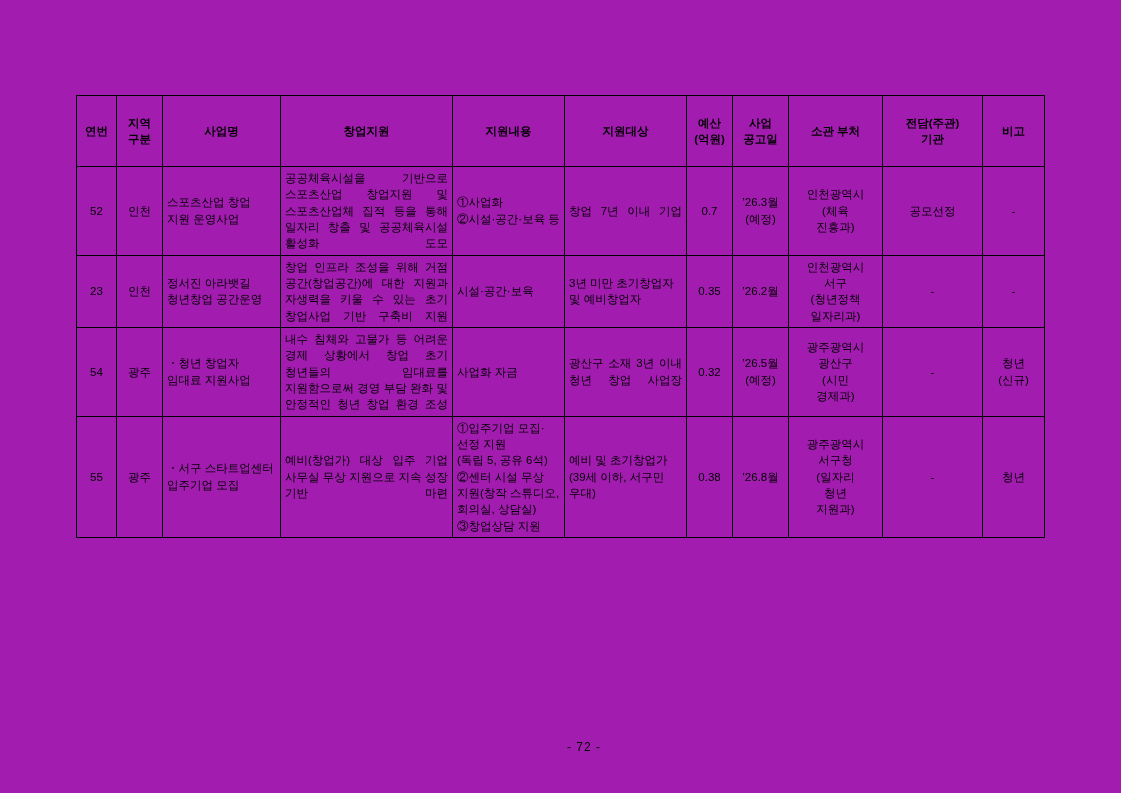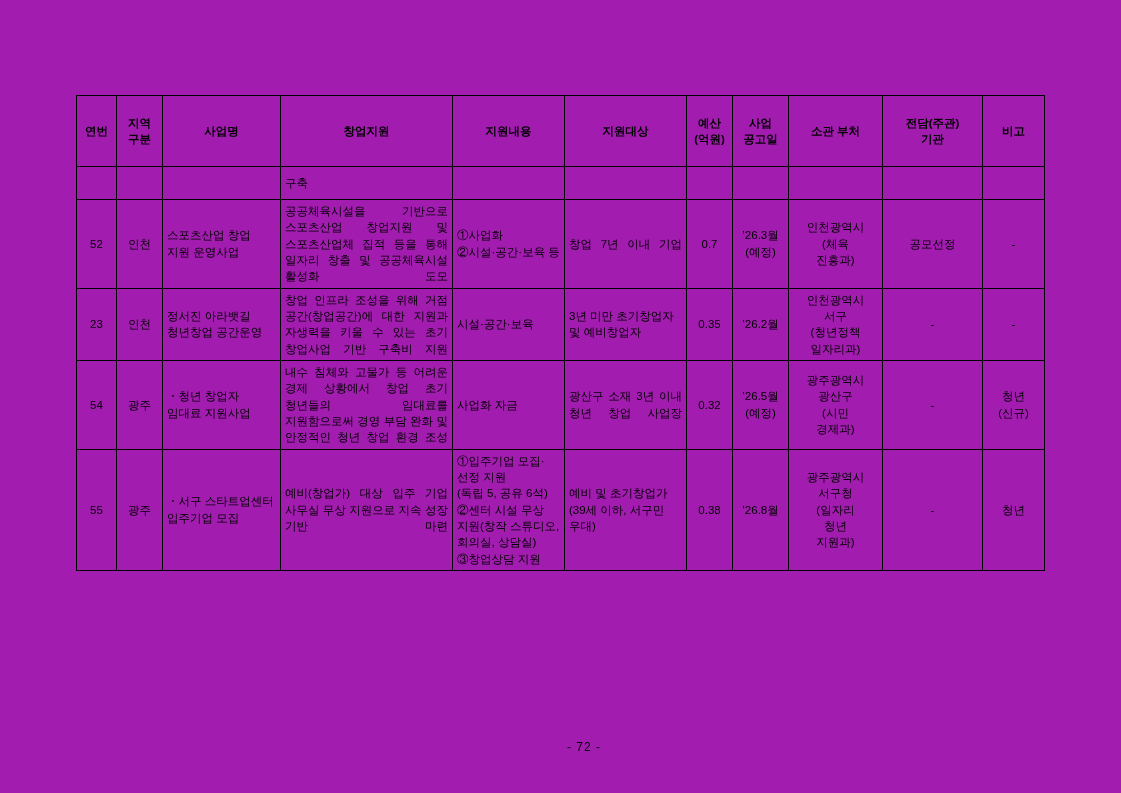--- a/index.html
+++ b/index.html
@@ -113,33 +113,20 @@
           <th class="multiline">사업
 공고일</th>
           <th class="multiline">소관 부처</th>
           <th class="multiline">전담(주관)
 기관</th>
           <th class="multiline">비고</th>
         </tr>
       </thead>
       <tbody>
 
-        <tr class="row-first">
-          <td class="center"></td>
-          <td class="center"></td>
-          <td class="left multiline"></td>
-          <td class="left multiline">구축</td>
-          <td class="left multiline"></td>
-          <td class="left multiline"></td>
-          <td class="center"></td>
-          <td class="center multiline"></td>
-          <td class="center multiline"></td>
-          <td class="center multiline"></td>
-          <td class="center multiline"></td>
-        </tr>
 
         <tr>
           <td class="center">52</td>
           <td class="center">인천</td>
           <td class="left multiline">스포츠산업  창업
 지원 운영사업</td>
           <td class="just">공공체육시설을  기반으로 스포츠산업 창업지원 및 스포츠산업체 집적 등을 통해 일자리 창출 및 공공체육시설 활성화 도모</td>
           <td class="left multiline">①사업화
 ②시설·공간·보육 등</td>
           <td class="just">창업  7년  이내 기업</td>

